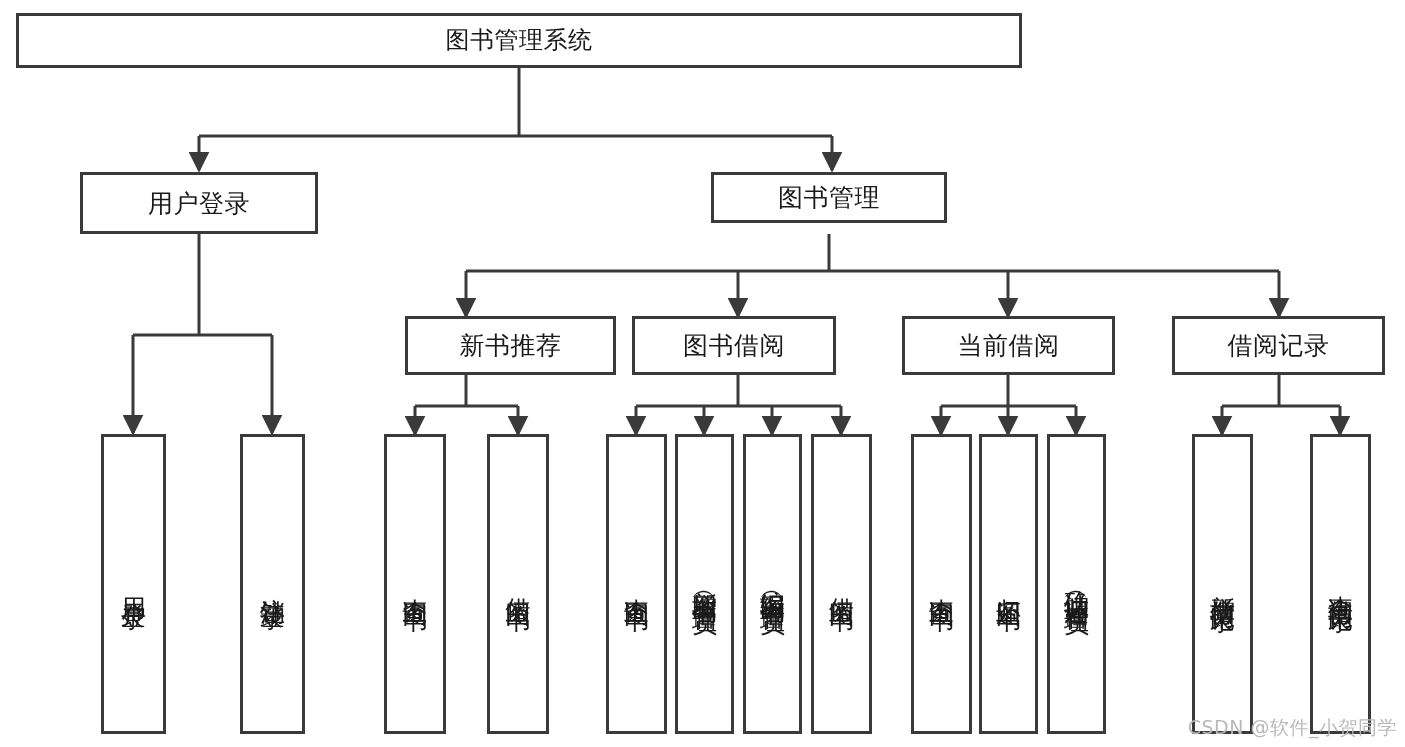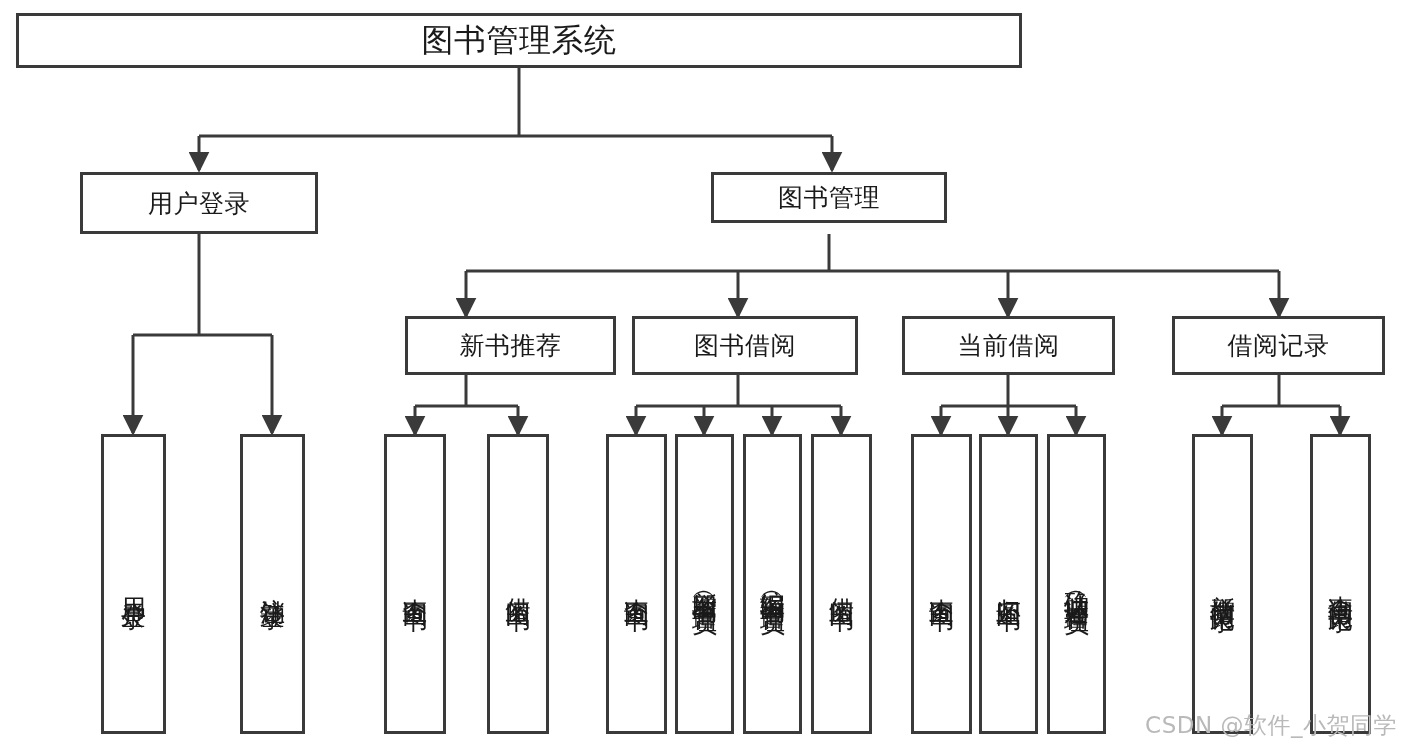--- a/index.html
+++ b/index.html
@@ -41,41 +41,41 @@
     display: block;
     text-align: center;
     line-height: 1.24;
   }
   
   .node.horiz .node-label {
     writing-mode: horizontal-tb;
     font-size: 25px;
   }
   .node.root .node-label {
-    font-size: 32px;
+    font-size: 24px;
   }
   
   .node.vert {
     align-items: center;
     justify-content: center;
     padding: 6px 0;
   }
   .node.vert .node-label {
     writing-mode: vertical-rl;
     text-orientation: upright;
     font-size: 25px;
     line-height: 1.08;
     letter-spacing: 3px;
     white-space: nowrap;
   }
   #watermark {
     position: absolute;
     right: 8px;
     bottom: 6px;
-    font-size: 23px;
+    font-size: 19px;
     color: #b9b9b9;
     letter-spacing: 0.5px;
     white-space: nowrap;
     user-select: none;
     margin-left: 40px;
   }
 </style>
 </head>
 <body>
 
@@ -138,21 +138,21 @@
   <div class="node horiz" style="left:80px; top:172px; width:238px; height:62px;">
     <span class="node-label">用户登录</span>
   </div>
   <div class="node horiz" style="left:711px; top:172px; width:236px; height:51px;">
     <span class="node-label">图书管理</span>
   </div>
 
   <div class="node horiz" style="left:361px; top:316px; width:211px; height:59px;margin-left:44px;">
     <span class="node-label">新书推荐</span>
   </div>
-  <div class="node horiz" style="left:632px; top:316px; width:226px; height:59px;">
+  <div class="node horiz" style="left:632px; top:316px; width:204px; height:59px;">
     <span class="node-label">图书借阅</span>
   </div>
   <div class="node horiz" style="left:902px; top:316px; width:213px; height:59px;">
     <span class="node-label">当前借阅</span>
   </div>
   <div class="node horiz" style="left:1172px; top:316px; width:213px; height:59px;">
     <span class="node-label">借阅记录</span>
   </div>
 
   <div class="node vert" style="left:101px; top:434px; width:65px; height:300px;">

